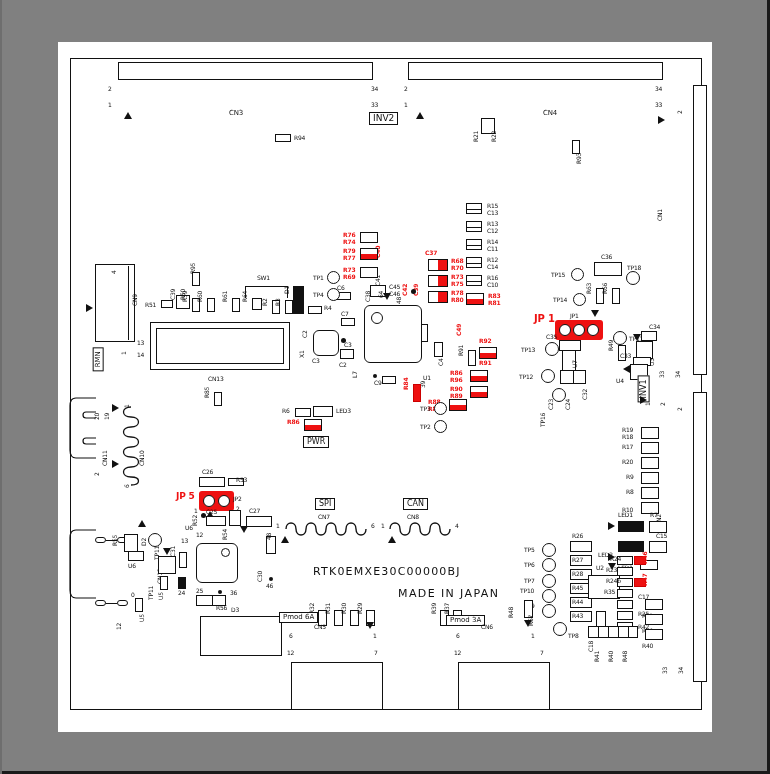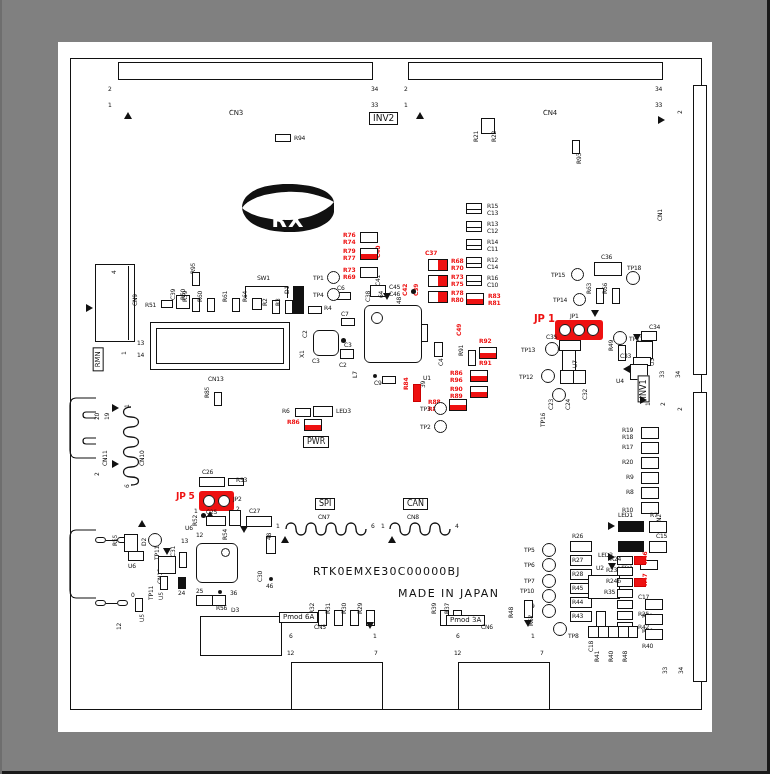--- a/index.html
+++ b/index.html
@@ -197,28 +197,20 @@
   <div class="pad" style="left:275px;top:134px;width:16px;height:8px;"></div>
   <div class="lbl tiny" style="left:294px;top:135px;">R94</div>
 
   <div class="pad" style="left:481px;top:118px;width:14px;height:16px;"></div>
   <div class="lbl tiny rot90" style="left:479px;top:136px;">R21</div>
   <div class="lbl tiny rot90" style="left:497px;top:136px;">R22</div>
 
   <div class="pad" style="left:572px;top:140px;width:8px;height:14px;"></div>
   <div class="lbl tiny rot90" style="left:582px;top:158px;">R93</div>
 
-  <div id="logo">
-    <svg width="96" height="52" viewBox="0 0 96 52">
-      <path d="M2,26 C2,10 22,2 48,2 C72,2 92,8 94,20 C80,12 60,9 46,10 C24,11 8,17 2,26 Z" fill="#111"></path>
-      <path d="M2,26 C4,42 24,50 50,50 C74,50 92,42 94,30 L94,20 C86,30 66,38 46,38 C26,38 10,33 2,26 Z" fill="#111"></path>
-      <text x="48" y="22" font-family="DejaVu Sans, sans-serif" font-size="9" font-weight="bold" fill="#fff" text-anchor="middle" letter-spacing="1.4">RENESAS</text>
-      <text x="48" y="45" font-family="DejaVu Sans, sans-serif" font-size="20" font-weight="bold" fill="#fff" text-anchor="middle" letter-spacing="1">RX</text>
-    </svg>
-  </div>
 
   <div class="pad" style="left:466px;top:203px;width:16px;height:11px;"></div>
   <div class="hline" style="left:466px;top:208.5px;width:16px;"></div>
   <div class="lbl tiny" style="left:487px;top:203px;">R15</div>
   <div class="lbl tiny" style="left:487px;top:210px;">C13</div>
 
   <div class="pad" style="left:466px;top:221px;width:16px;height:11px;"></div>
   <div class="hline" style="left:466px;top:226.5px;width:16px;"></div>
   <div class="lbl tiny" style="left:487px;top:221px;">R13</div>
   <div class="lbl tiny" style="left:487px;top:228px;">C12</div>

